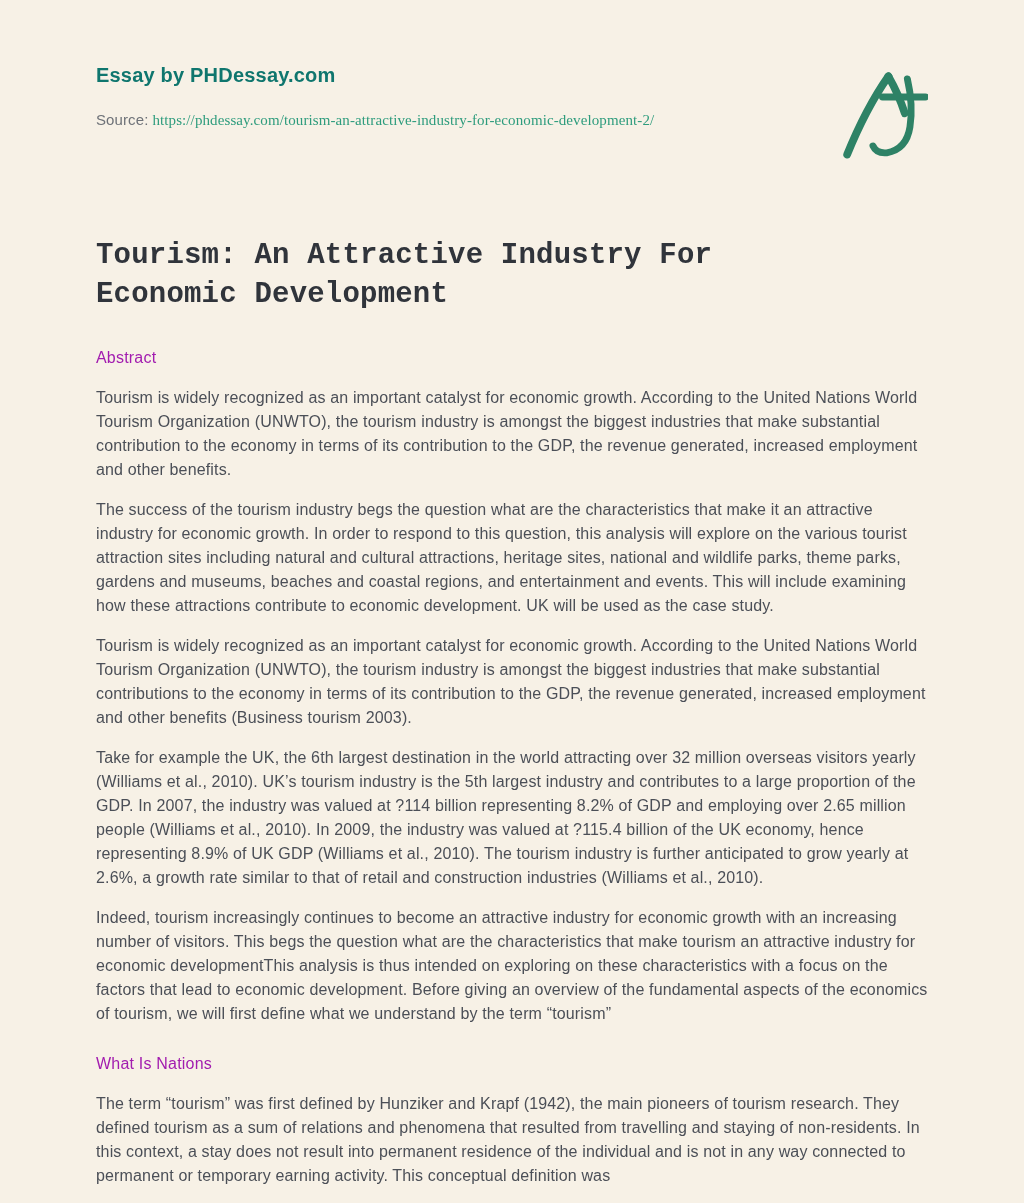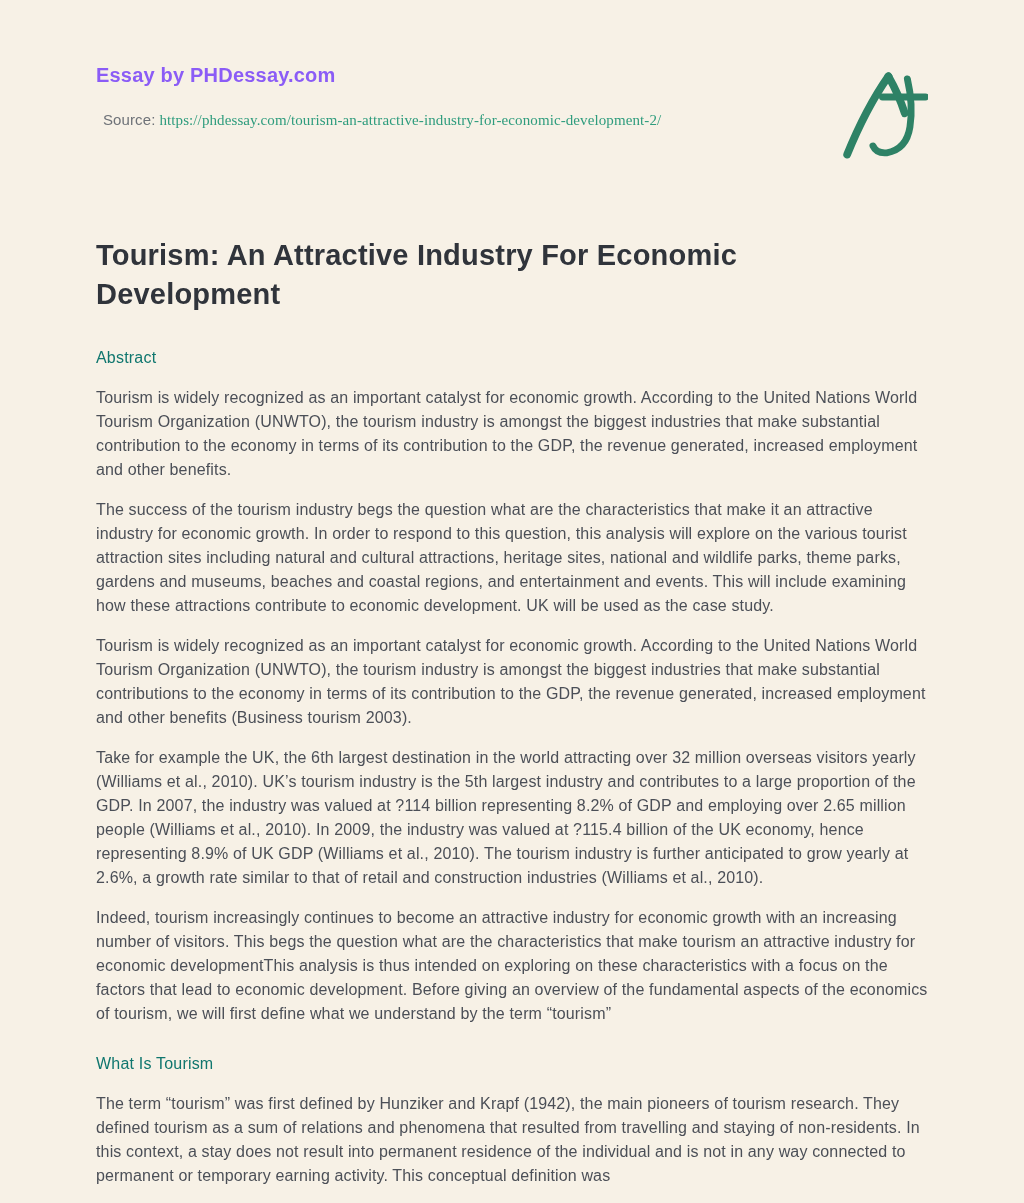--- a/index.html
+++ b/index.html
@@ -17,34 +17,33 @@
     box-sizing: border-box;
     width: 1024px;
   }
   .header {
     position: relative;
     min-height: 100px;
   }
   .byline {
     font-size: 20px;
     font-weight: 700;
-    color: #8b5cf6;
+    color: #0f766e;
     letter-spacing: 0.2px;
     margin-bottom: 22px;
   }
   .source-line {
     max-width: 680px;
     font-size: 15px;
     line-height: 22px;
     letter-spacing: 0.1px;
   }
   .source-label {
     color: #6E7278;
     margin-right: 4px;
-    margin-left: 7px;
   }
   .source-url {
     color: #2E9C7D;
     text-decoration: none;
     word-break: break-word;
     cursor: pointer;
     font-family: Liberation Serif, serif;
   }
   .logo {
     position: absolute;
@@ -54,28 +53,29 @@
     height: 90px;
   }
   .title {
     margin: 72px 0 0 0;
     max-width: 700px;
     font-size: 29px;
     line-height: 39px;
     font-weight: 700;
     color: #30343B;
     letter-spacing: 0.2px;
+    font-family: Liberation Mono, monospace;
   }
   .sections {
     margin-top: 32px;
   }
   .section-heading {
     font-size: 16px;
     line-height: 24px;
-    color: #0f766e;
+    color: #a21caf;
     margin: 26px 0 14px 0;
     letter-spacing: 0.2px;
   }
   .body-para {
     max-width: 832px;
     font-size: 16px;
     line-height: 24px;
     color: #4B4F57;
     letter-spacing: 0.15px;
     margin: 16px 0 16px 0;
@@ -108,17 +108,17 @@
 
   <h1 class="title">Tourism: An Attractive Industry For Economic Development</h1>
 
   <div class="sections">
       <div class="section-heading">Abstract</div>
       <p class="body-para">Tourism is widely recognized as an important catalyst for economic growth. According to the United Nations World Tourism Organization (UNWTO), the tourism industry is amongst the biggest industries that make substantial contribution to the economy in terms of its contribution to the GDP, the revenue generated, increased employment and other benefits.</p>
       <p class="body-para">The success of the tourism industry begs the question what are the characteristics that make it an attractive industry for economic growth. In order to respond to this question, this analysis will explore on the various tourist attraction sites including natural and cultural attractions, heritage sites, national and wildlife parks, theme parks, gardens and museums, beaches and coastal regions, and entertainment and events. This will include examining how these attractions contribute to economic development. UK will be used as the case study.</p>
       <p class="body-para">Tourism is widely recognized as an important catalyst for economic growth. According to the United Nations World Tourism Organization (UNWTO), the tourism industry is amongst the biggest industries that make substantial contributions to the economy in terms of its contribution to the GDP, the revenue generated, increased employment and other benefits (Business tourism 2003).</p>
       <p class="body-para">Take for example the UK, the 6th largest destination in the world attracting over 32 million overseas visitors yearly (Williams et al., 2010). UK’s tourism industry is the 5th largest industry and contributes to a large proportion of the GDP. In 2007, the industry was valued at ?114 billion representing 8.2% of GDP and employing over 2.65 million people (Williams et al., 2010). In 2009, the industry was valued at ?115.4 billion of the UK economy, hence representing 8.9% of UK GDP (Williams et al., 2010). The tourism industry is further anticipated to grow yearly at 2.6%, a growth rate similar to that of retail and construction industries (Williams et al., 2010).</p>
       <p class="body-para">Indeed, tourism increasingly continues to become an attractive industry for economic growth with an increasing number of visitors. This begs the question what are the characteristics that make tourism an attractive industry for economic developmentThis analysis is thus intended on exploring on these characteristics with a focus on the factors that lead to economic development. Before giving an overview of the fundamental aspects of the economics of tourism, we will first define what we understand by the term “tourism”</p>
-      <div class="section-heading">What Is Tourism</div>
+      <div class="section-heading">What Is Nations</div>
       <p class="body-para">The term “tourism” was first defined by Hunziker and Krapf (1942), the main pioneers of tourism research. They defined tourism as a sum of relations and phenomena that resulted from travelling and staying of non-residents. In this context, a stay does not result into permanent residence of the individual and is not in any way connected to permanent or temporary earning activity. This conceptual definition was</p>
     </div>
 
 </div>
 
 </body></html>

